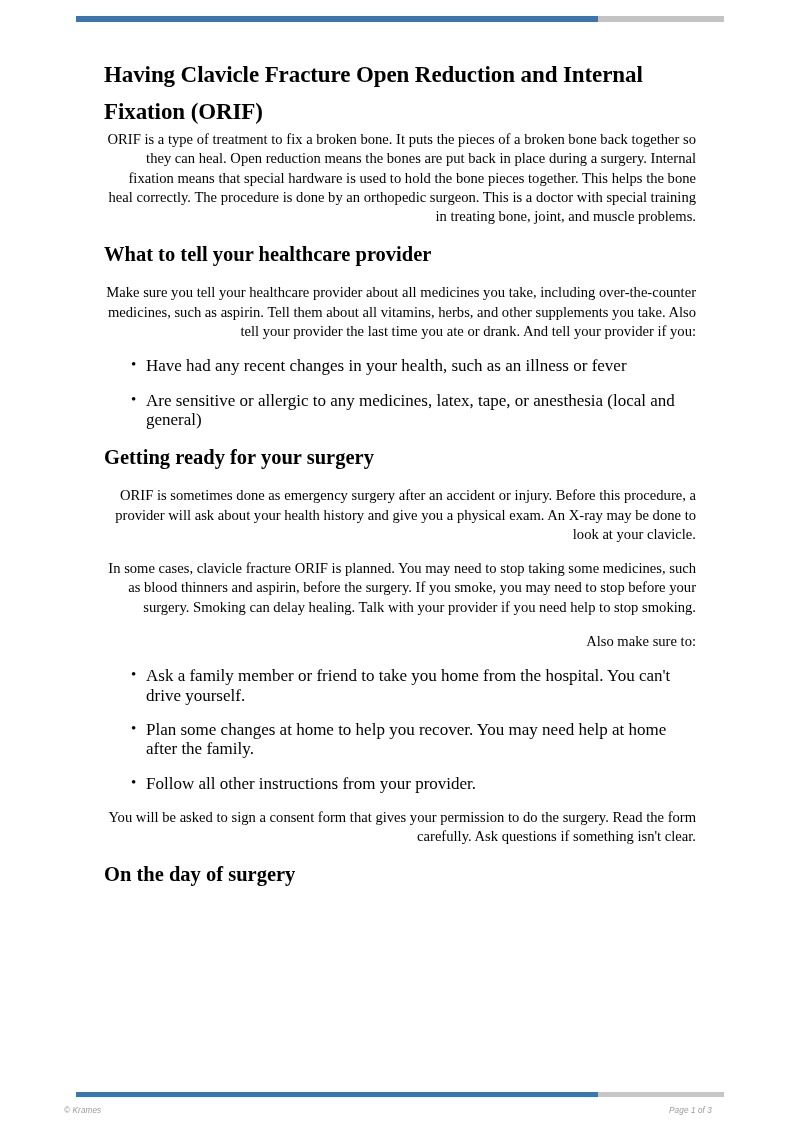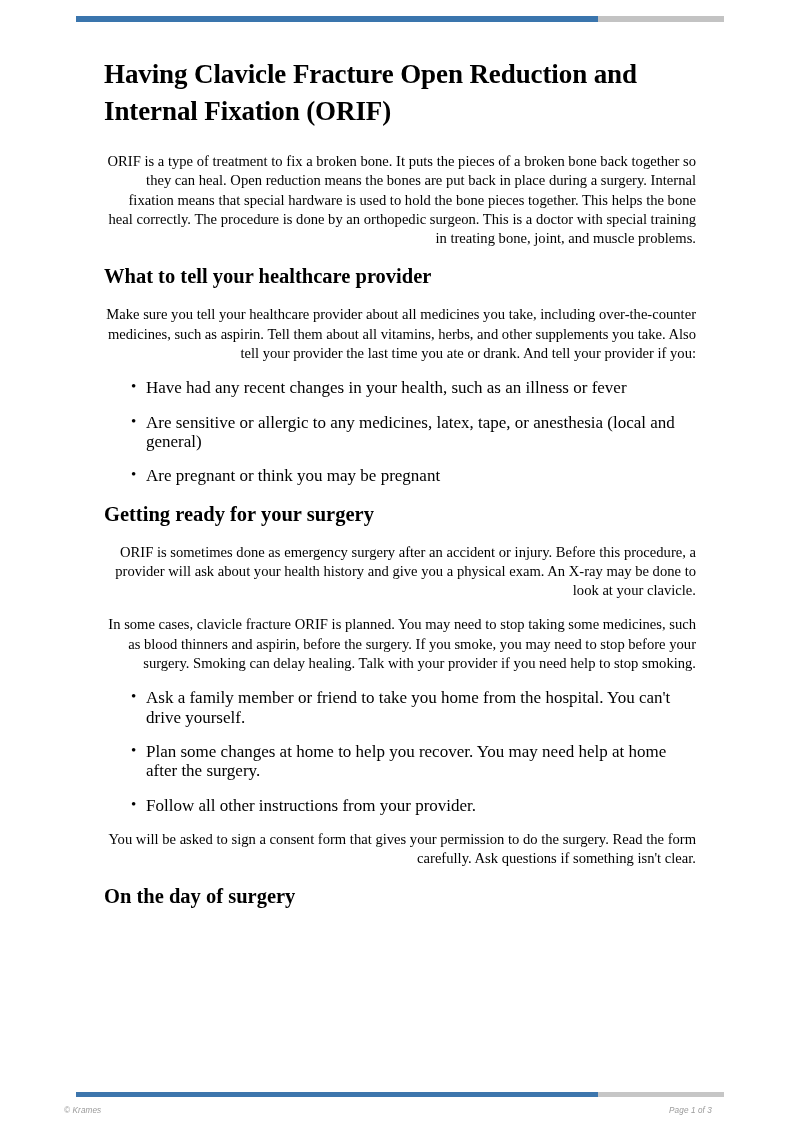--- a/index.html
+++ b/index.html
@@ -51,25 +51,24 @@
 
   
   .content {
     position: absolute;
     left: 104px;
     top: 56px;
     width: 592px;
   }
 
   .doc-title {
-    font-size: 27px;
+    font-size: 23px;
     font-weight: bold;
     line-height: 37px;
     letter-spacing: -0.1px;
-    margin-bottom: 22px;
   }
 
   .section-heading {
     font-size: 20.5px;
     font-weight: bold;
     line-height: 26px;
     margin-bottom: 16px;
   }
 
   p.body-text {
@@ -133,33 +132,33 @@
 
     <p class="body-text">ORIF is a type of treatment to fix a broken bone. It puts the pieces of a broken bone back together so they can heal. Open reduction means the bones are put back in place during a surgery. Internal fixation means that special hardware is used to hold the bone pieces together. This helps the bone heal correctly. The procedure is done by an orthopedic surgeon. This is a doctor with special training in treating bone, joint, and muscle problems.</p>
 
     <h2 class="section-heading">What to tell your healthcare provider</h2>
 
     <p class="body-text">Make sure you tell your healthcare provider about all medicines you take, including over-the-counter medicines, such as aspirin. Tell them about all vitamins, herbs, and other supplements you take. Also tell your provider the last time you ate or drank. And tell your provider if you:</p>
 
     <ul class="bullets">
       <li>Have had any recent changes in your health, such as an illness or fever</li>
       <li>Are sensitive or allergic to any medicines, latex, tape, or anesthesia (local and general)</li>
-      <li>Are pregnant or think you may be pregnant</li>
     </ul>
 
     <h2 class="section-heading">Getting ready for your surgery</h2>
 
     <p class="body-text">ORIF is sometimes done as emergency surgery after an accident or injury. Before this procedure, a provider will ask about your health history and give you a physical exam. An X-ray may be done to look at your clavicle.</p>
 
     <p class="body-text">In some cases, clavicle fracture ORIF is planned. You may need to stop taking some medicines, such as blood thinners and aspirin, before the surgery. If you smoke, you may need to stop before your surgery. Smoking can delay healing. Talk with your provider if you need help to stop smoking.</p>
 
+    <p class="body-text">Also make sure to:</p>
 
     <ul class="bullets">
       <li>Ask a family member or friend to take you home from the hospital. You can't drive yourself.</li>
-      <li>Plan some changes at home to help you recover. You may need help at home after the surgery.</li>
+      <li>Plan some changes at home to help you recover. You may need help at home after the family.</li>
       <li>Follow all other instructions from your provider.</li>
     </ul>
 
     <p class="body-text">You will be asked to sign a consent form that gives your permission to do the surgery. Read the form carefully. Ask questions if something isn't clear.</p>
 
     <h2 class="section-heading">On the day of surgery</h2>
 
   </div>
 
   <div class="rule rule-bottom">

